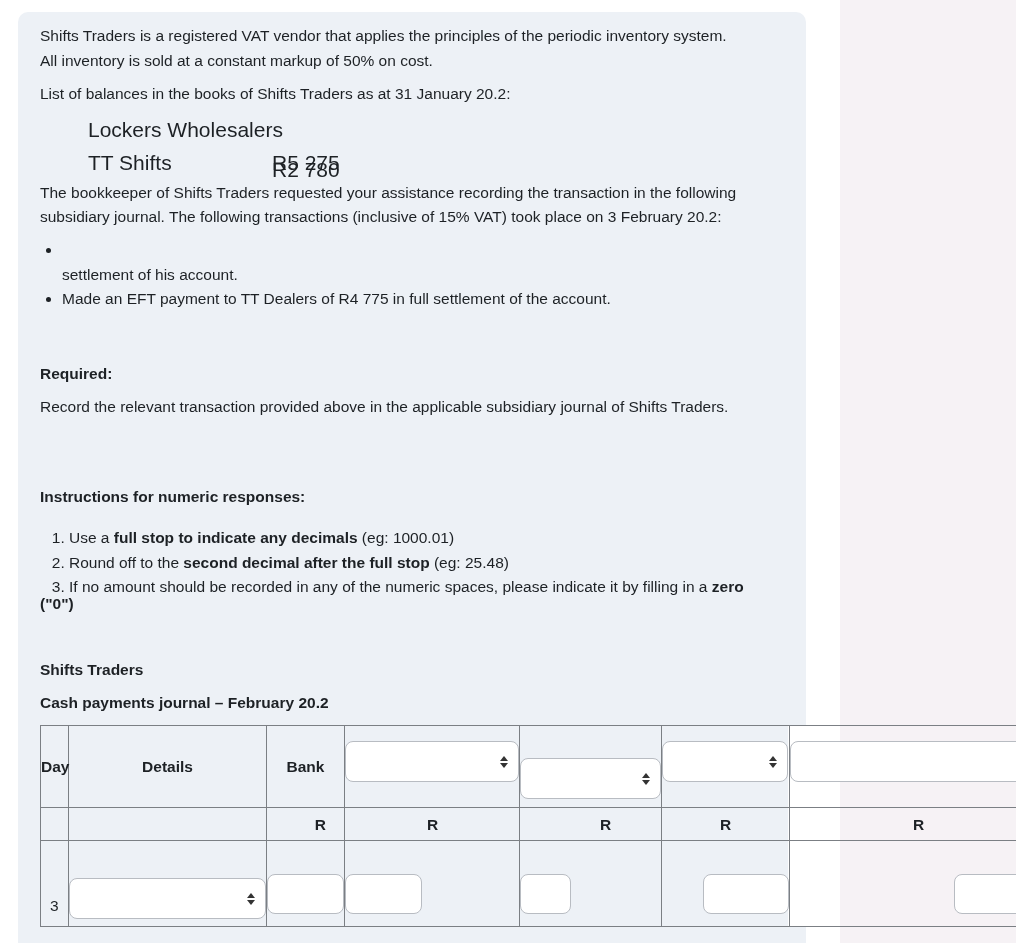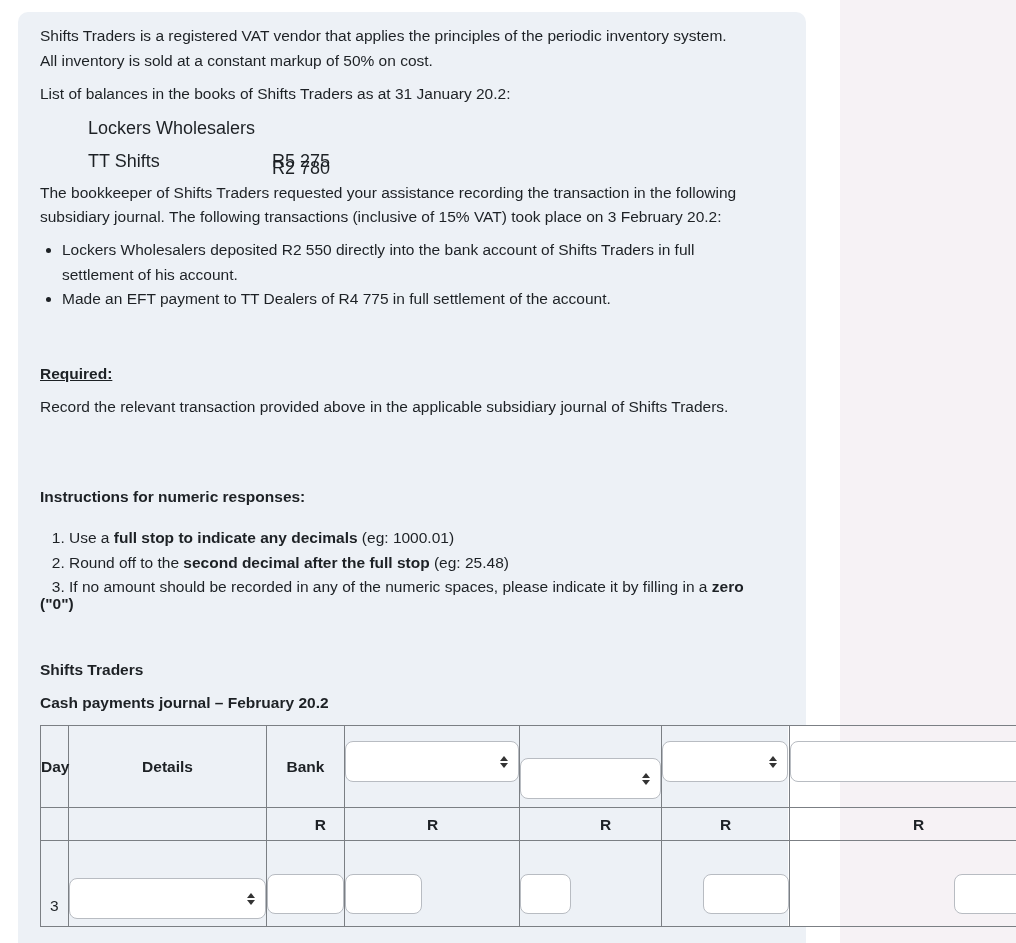--- a/index.html
+++ b/index.html
@@ -12,21 +12,21 @@
   .right-panel {
     position:absolute; left:840px; top:0; width:176px; height:943px;
     background:#f6f2f5;
   }
   .card {
     position:absolute; left:18px; top:12px; width:788px; height:950px;
     background:#edf1f6; border-radius:10px;
   }
   .p { position:absolute; left:40px; width:760px; font-size:15.5px; line-height:24px; margin:0; }
   b, .bold { font-weight:bold; }
-  .bal { position:absolute; font-size:18px; }
+  .bal { position:absolute; font-size:21px; }
   ul.bullets { position:absolute; left:40px; top:238px; width:740px; margin:0; padding:0 0 0 22px; font-size:15.5px; line-height:24.5px; }
   ul.bullets li { margin:0; }
   ol.instr { position:absolute; left:40px; top:518px; width:740px; margin:8px; padding:0 0 0 21px; font-size:15.5px; line-height:24.5px; }
   ol.instr li { padding-left:0; }
 
   table.journal {
     position:absolute; left:40px; top:725px; border-collapse:collapse;
     table-layout:fixed; width:1100px;
   }
   table.journal td { border:1px solid #7b7f84; padding:0; position:relative; font-size:15.5px; }
@@ -65,29 +65,29 @@
 <div class="bal" style="left:88px; top:118px;">Lockers Wholesalers</div>
 <div class="bal" style="left:272px; top:118px;margin-top:40px;">R2 780</div>
 <div class="bal" style="left:88px; top:151px;">TT Shifts</div>
 <div class="bal" style="left:272px; top:151px;">R5 275</div>
 
 <div class="p" style="top:181px;">The bookkeeper of Shifts Traders requested your assistance recording the transaction in the following</div>
 <div class="p" style="top:205px;">subsidiary journal. The following transactions (inclusive of 15% VAT) took place on 3 February 20.2:</div>
 
 <ul class="bullets">
   <li>
-    <span> Lockers Wholesalers deposited R2 550 directly into the bank account of Shifts Traders in full</span><br>
+    <br>
     <span>settlement of his account.</span>
   </li>
   <li>
     <span>Made an EFT payment to TT Dealers of R4 775 in full settlement of the account.</span>
   </li>
 </ul>
 
-<div class="p bold" style="top:362px;text-decoration:underline;">Required:</div>
+<div class="p bold" style="top:362px;">Required:</div>
 <div class="p" style="top:395px;">Record the relevant transaction provided above in the applicable subsidiary journal of Shifts Traders.</div>
 
 <div class="p bold" style="top:485px;">Instructions for numeric responses:</div>
 <ol class="instr">
   <li><span>Use a </span><b>full stop to indicate any decimals</b><span> (eg: 1000.01)</span></li>
   <li><span>Round off to the </span><b>second decimal after the full stop</b><span> (eg: 25.48)</span></li>
   <li><span>If no amount should be recorded in any of the numeric spaces, please indicate it by filling in a </span><b>zero</b><span></span></li>
 </ol>
 <div class="p bold" style="top:592px; left:40px;">("0")</div>
 

